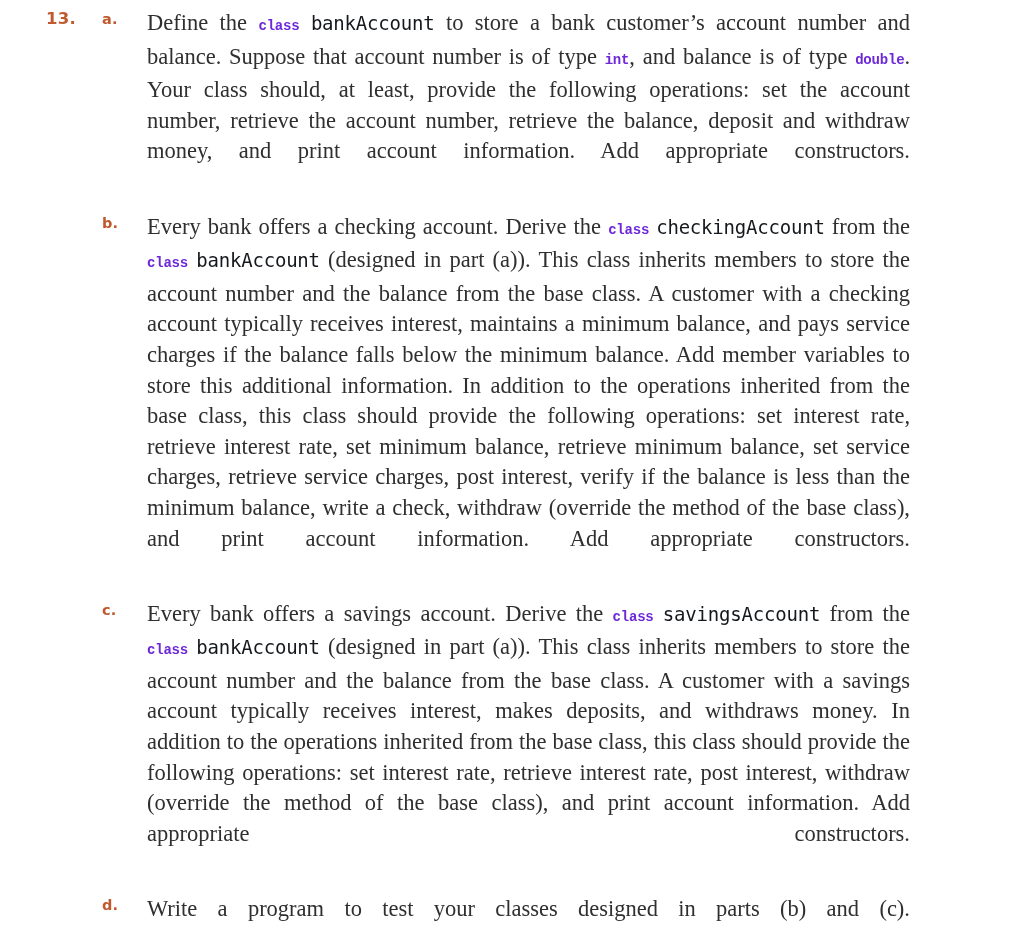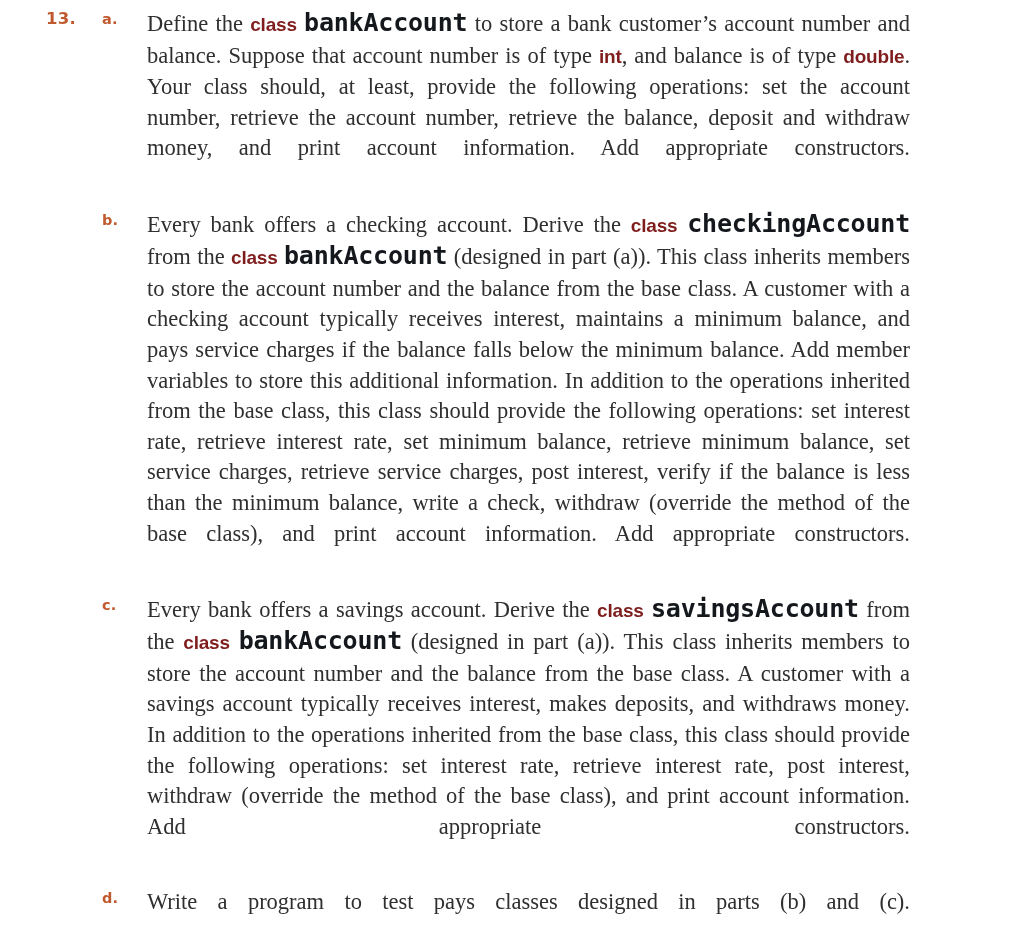--- a/index.html
+++ b/index.html
@@ -82,30 +82,30 @@
     -webkit-hyphens: none;
   }
   
   .item-body::after {
     content: "";
     display: inline-block;
     width: 100%;
   }
 
   .kw {
-    font-family: Liberation Sans, sans-serif;
+    font-family: Liberation Mono, monospace;
     font-weight: bold;
-    font-size: 19px;
-    color: #7f1d1d;
+    font-size: 14px;
+    color: #6d28d9;
     letter-spacing: -0.2px;
   }
   .cls {
     font-family: "DejaVu Sans Mono", "Liberation Mono", monospace;
-    font-weight: bold;
-    font-size: 25px;
+    font-weight: normal;
+    font-size: 19px;
     color: #14181c;
     letter-spacing: -0.2px;
   }
 
   
   .cut-line {
     position: absolute;
     left: 0;
     top: 919px;
     width: 1024px;
@@ -140,20 +140,20 @@
         <div class="item">
           <div class="item-label">b.</div>
           <p class="item-body"><span>Every bank offers a checking account. Derive the </span><span class="kw">class</span><span> </span><span class="cls">checkingAccount</span><span> from the </span><span class="kw">class</span><span> </span><span class="cls">bankAccount</span><span> (designed in part (a)). This class inherits members to store the account number and the balance from the base class. A customer with a checking account typically receives interest, maintains a minimum balance, and pays service charges if the balance falls below the minimum balance. Add member variables to store this additional information. In addition to the operations inherited from the base class, this class should provide the following operations: set interest rate, retrieve interest rate, set minimum balance, retrieve minimum balance, set service charges, retrieve service charges, post interest, verify if the balance is less than the minimum balance, write a check, withdraw (override the method of the base class), and print account information. Add appropriate constructors.</span></p>
         </div>
         <div class="item">
           <div class="item-label">c.</div>
           <p class="item-body"><span>Every bank offers a savings account. Derive the </span><span class="kw">class</span><span> </span><span class="cls">savingsAccount</span><span> from the </span><span class="kw">class</span><span> </span><span class="cls">bankAccount</span><span> (designed in part (a)). This class inherits members to store the account number and the balance from the base class. A customer with a savings account typically receives interest, makes deposits, and withdraws money. In addition to the operations inherited from the base class, this class should provide the following operations: set interest rate, retrieve interest rate, post interest, withdraw (override the method of the base class), and print account information. Add appropriate constructors.</span></p>
         </div>
         <div class="item">
           <div class="item-label">d.</div>
-          <p class="item-body"><span>Write a program to test pays classes designed in parts (b) and (c).</span></p>
+          <p class="item-body"><span>Write a program to test your classes designed in parts (b) and (c).</span></p>
         </div>
       </div>
 
   </div>
 
 
 </div>
 
 </body></html>

